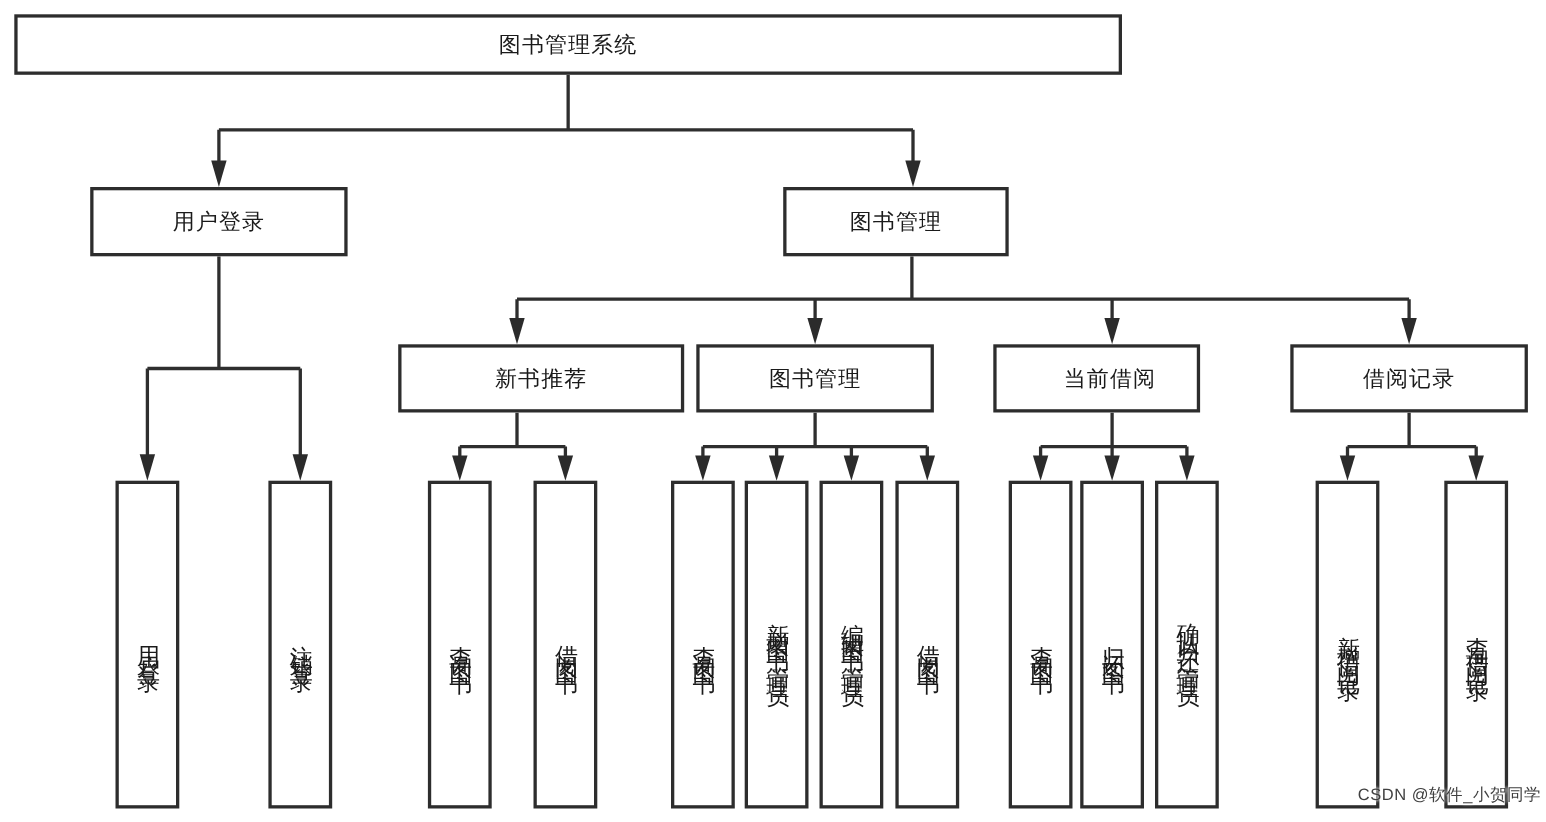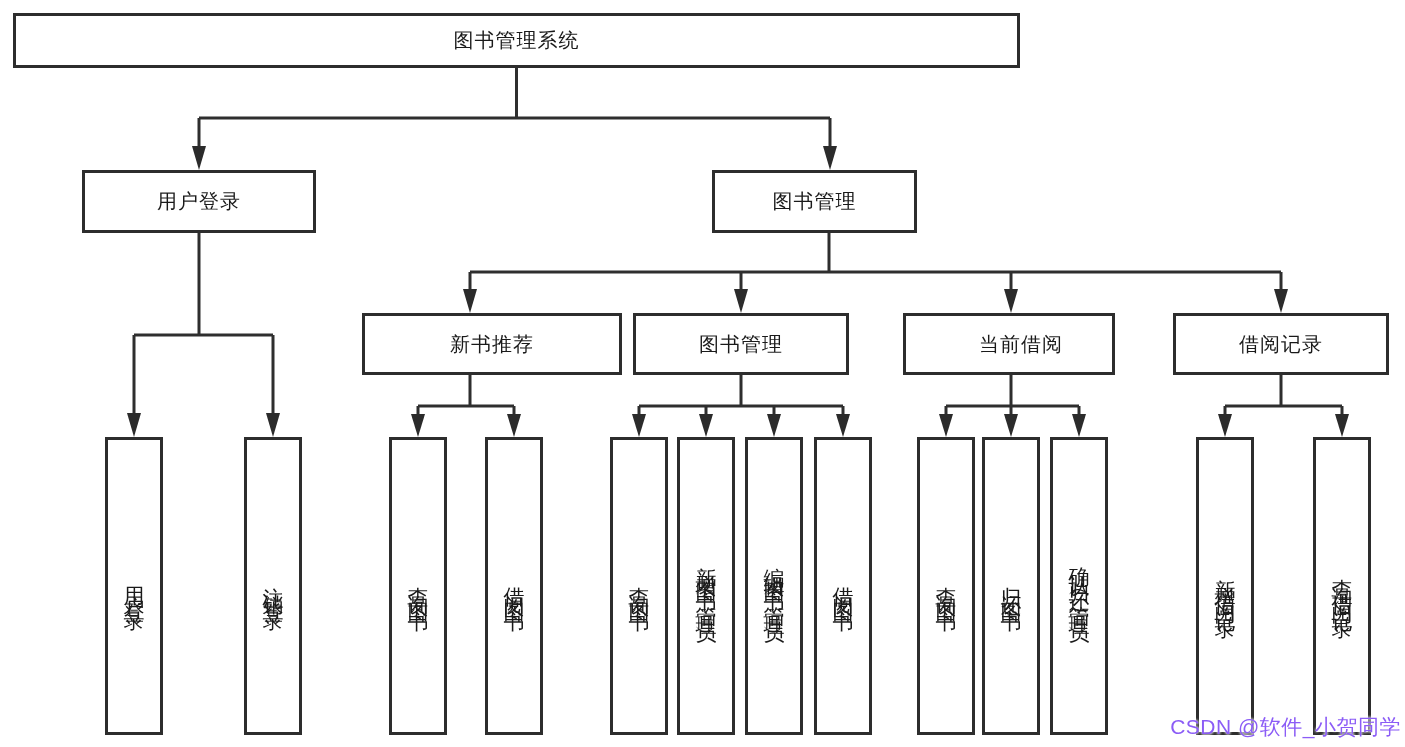--- a/index.html
+++ b/index.html
@@ -46,22 +46,22 @@
     writing-mode: vertical-lr;
     text-orientation: mixed;
     font-size: 21px;
     letter-spacing: 8px;
     white-space: normal;
   }
   .watermark {
     position: absolute;
     right: 4px;
     top: 713px;
-    font-size: 21px;
-    color: #8b5cf6;
+    font-size: 15px;
+    color: #404040;
     letter-spacing: 0.5px;
     text-shadow: 0 0 3px #ffffff, 0 0 3px #ffffff;
     pointer-events: none;
   }
 </style>
 </head>
 <body>
 
 <div class="canvas">
 
@@ -125,21 +125,21 @@
   <div class="box hbox" style="left:712px; top:170px; width:205px; height:63px;">
     <span>图书管理</span>
   </div>
 
   <div class="box hbox" style="left:362px; top:313px; width:260px;">
     <span>新书推荐</span>
   </div>
   <div class="box hbox" style="left:633px; top:313px; width:216px;">
     <span>图书管理</span>
   </div>
-  <div class="box hbox" style="left:903px; top:313px; width:212px;padding-left:24px;">
+  <div class="box hbox" style="left:903px; top:313px; width:188px;padding-left:24px;">
     <span>当前借阅</span>
   </div>
   <div class="box hbox" style="left:1173px; top:313px; width:216px;">
     <span>借阅记录</span>
   </div>
 
   <div class="box vbox" style="left:105px;">
     <span>用户登录</span>
   </div>
   <div class="box vbox" style="left:244px;">

